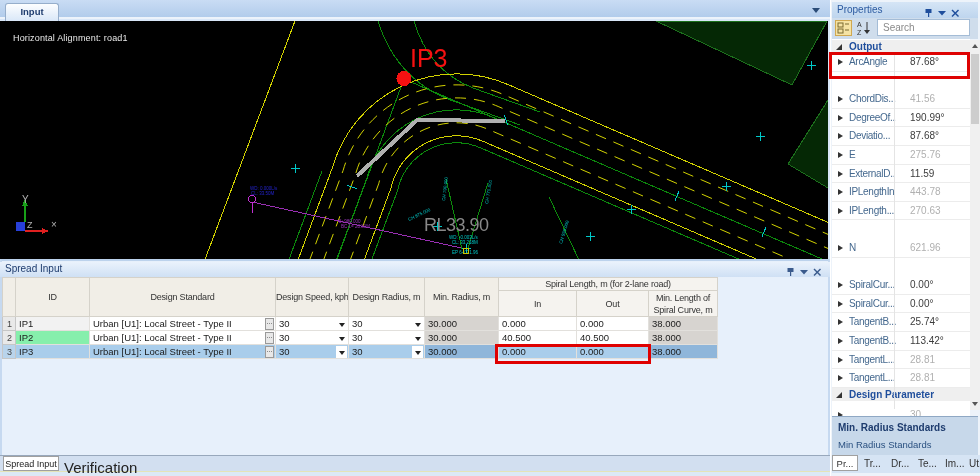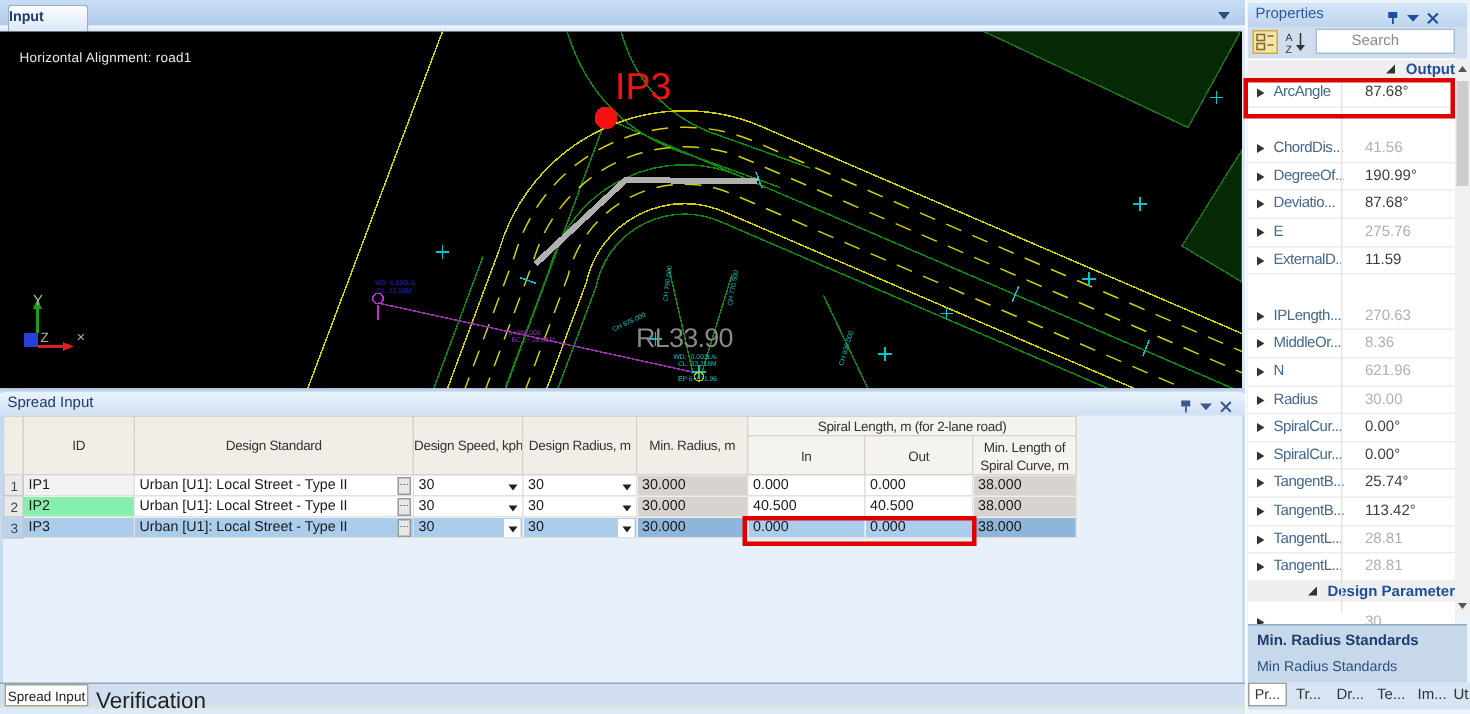--- a/index.html
+++ b/index.html
@@ -3,21 +3,21 @@
 * { margin:0; padding:0; box-sizing:border-box; }
 html,body { width:980px; height:476px; overflow:hidden;
   font-family:"Liberation Sans", sans-serif; background:#d9e7f8; }
 .abs { position:absolute; }
 
 #topstrip { left:0; top:0; width:830px; height:19px;
   background:linear-gradient(#c9dcf4,#b2cceb); border-bottom:2px solid #edf3fb; }
 #inputtab { left:5px; top:3px; width:54px; height:18px;
   background:linear-gradient(#fdfeff,#d9e7f8); border:1px solid #96aecb; border-bottom:none;
   border-radius:3px 3px 0 0; font-size:9.5px; font-weight:bold; color:#1e3c6e;
-  line-height:16px; }
+  text-align:center; line-height:16px; }
 #tabarrow { left:812px; top:8px; width:0; height:0; border-top:5px solid #2b4c77;
   border-left:4px solid transparent; border-right:4px solid transparent; }
 
 #canvas { left:0; top:21px; width:828px; height:238px; background:#000; }
 #haltext { left:13px; top:12px; color:#e8e8e8; font-size:9px; letter-spacing:0.15px; position:absolute;}
 #ip3 { left:410px; top:23px; color:#f51111; font-size:25px; position:absolute;}
 
 #spanel { left:0; top:259px; width:830px; height:212px; background:#e7f0fb;
   border-top:2px solid #bcd2ec; border-left:2px solid #c6d9f0; border-right:2px solid #c6d9f0;}
 #stitle { left:0; top:262px; width:830px; height:15px;
@@ -43,24 +43,24 @@
 
 #ppanel { left:830px; top:0; width:150px; height:476px; background:#edf3fa; border-left:1px solid #fff; }
 #ptitle { left:832px; top:2px; width:146px; height:16px;
   background:linear-gradient(#d5e5f6,#bed5ee); font-size:10px; color:#2b5aa0; padding-left:5px; line-height:15px;}
 #picons { left:924px; top:4px; }
 #ptool { left:832px; top:18px; width:146px; height:21px; background:#cfddec; }
 .pbtn { position:absolute; width:17px; height:16px; top:20px; }
 #pb1 { left:835px; background:#f5e3a4; border:1px solid #d0a850; }
 #pb2 { left:856px; }
 #psearch { left:877px; top:19px; width:93px; height:17px; background:#fff;
-  border:1px solid #a4bcd6; font-size:10px; color:#8a8a8a; padding-left:23px; line-height:16px;}
+  border:1px solid #a4bcd6; font-size:10px; color:#8a8a8a; padding-left:5px; line-height:16px;}
 #plist { left:832px; top:39px; width:138px; height:377px; background:#fff; overflow:hidden; }
 .psec { position:absolute; left:0; width:138px; height:13px; background:#efefef;
-  font-size:10px; color:#1f4e9c; padding-left:4px; line-height:13px;text-align:right;}
+  font-size:10px; color:#1f4e9c; padding-left:4px; line-height:13px;}
 .psec .tri { display:inline-block; width:0; height:0; border-right:6px solid #333;
   border-top:6px solid transparent; margin-right:7px; }
 .prow { position:absolute; left:0; width:138px; height:18.6px; border-bottom:1px solid #ececec; line-height:18px;}
 .arr { position:absolute; left:6px; top:6px; width:0; height:0; border-left:5px solid #333;
   border-top:3.5px solid transparent; border-bottom:3.5px solid transparent; }
 .pname { position:absolute; left:17px; font-size:10px; letter-spacing:-0.3px; color:#44688e;
   width:47px; overflow:hidden; white-space:nowrap;}
 .pval { position:absolute; left:66px; font-size:10px; white-space:nowrap;margin-left:12px;}
 #pvline { left:894px; top:53px; width:1px; height:356px; background:#e4e4e4; }
 #pscroll { left:970px; top:40px; width:10px; height:370px; background:#f0f0f0; }
@@ -285,39 +285,34 @@
 <div class="prow" style="top:107.0px">
       <span class="arr"></span>
       <span class="pname">E</span>
       <span class="pval" style="color:#b0b0b0">275.76</span>
     </div>
 <div class="prow" style="top:125.6px">
       <span class="arr"></span>
       <span class="pname">ExternalD...</span>
       <span class="pval" style="color:#3c3c3c">11.59</span>
     </div>
+<div class="prow" style="top:144.2px">
+      <span class="arr"></span>
+      <span class="pname">IPLengthIn</span>
+      <span class="pval" style="color:#b0b0b0">443.78</span>
+    </div>
 <div class="prow" style="top:162.8px">
       <span class="arr"></span>
       <span class="pname">IPLength...</span>
       <span class="pval" style="color:#b0b0b0">270.63</span>
     </div>
-<div class="prow" style="top:181.4px">
-      <span class="arr"></span>
-      <span class="pname">MiddleOr...</span>
-      <span class="pval" style="color:#b0b0b0">8.36</span>
-    </div>
 <div class="prow" style="top:200.0px">
       <span class="arr"></span>
       <span class="pname">N</span>
       <span class="pval" style="color:#b0b0b0">621.96</span>
-    </div>
-<div class="prow" style="top:218.6px">
-      <span class="arr"></span>
-      <span class="pname">Radius</span>
-      <span class="pval" style="color:#b0b0b0">30.00</span>
     </div>
 <div class="prow" style="top:237.2px">
       <span class="arr"></span>
       <span class="pname">SpiralCur...</span>
       <span class="pval" style="color:#3c3c3c">0.00°</span>
     </div>
 <div class="prow" style="top:255.8px">
       <span class="arr"></span>
       <span class="pname">SpiralCur...</span>
       <span class="pval" style="color:#3c3c3c">0.00°</span>

